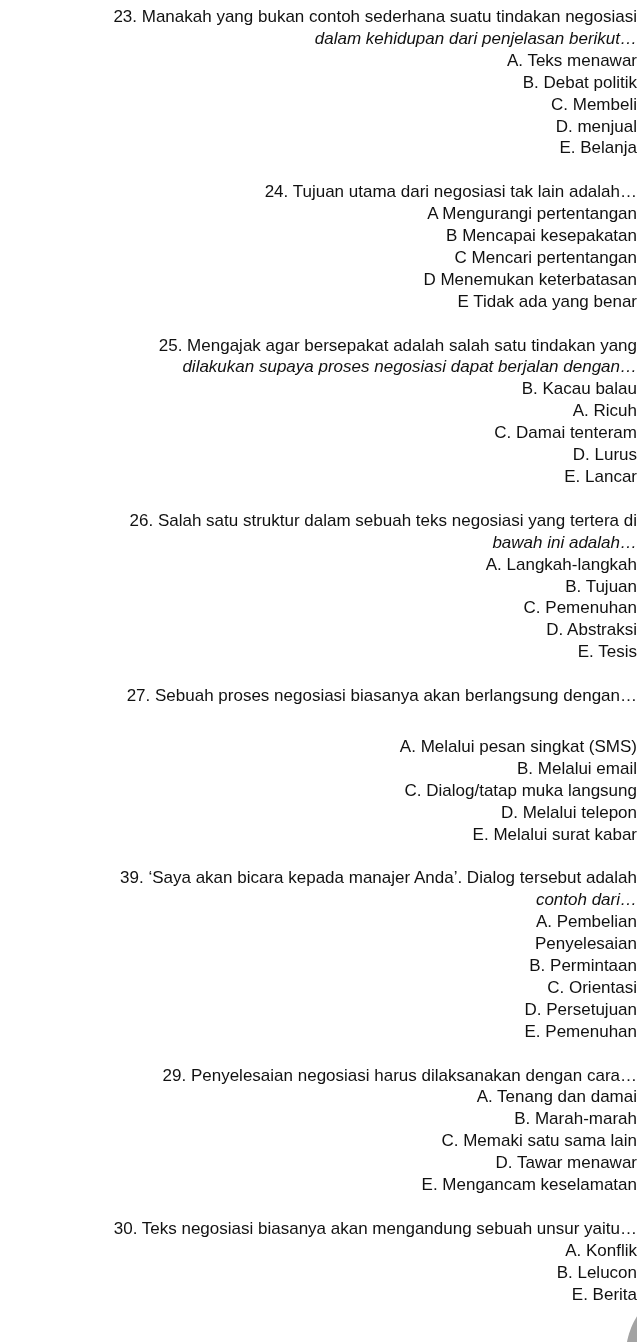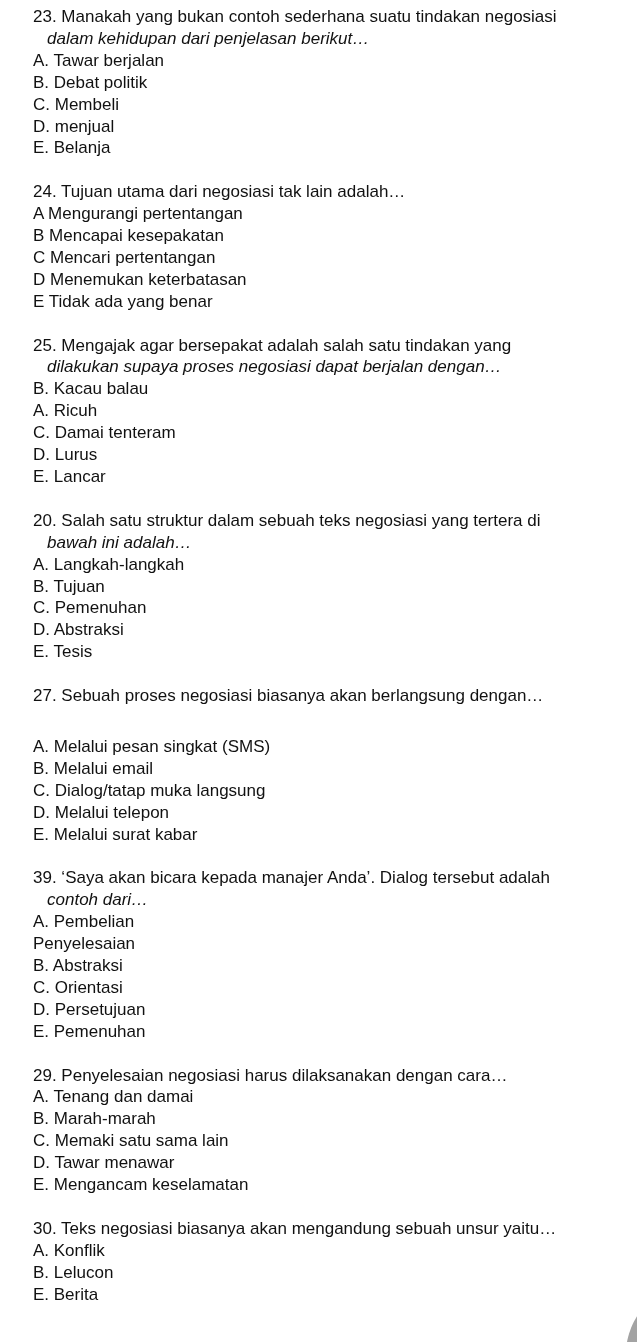--- a/index.html
+++ b/index.html
@@ -19,20 +19,21 @@
     -webkit-font-smoothing: antialiased;
   }
   .doc {
     position: absolute;
     top: 6px;
     left: 33px;
     right: 0;
   }
   .q {
     margin-top: 21.9px;
+    text-align: right;
   }
   .q:first-child {
     margin-top: 0;
   }
   .line {
     white-space: pre;
   }
   .indent {
     padding-left: 14px;
     font-style: italic;
@@ -52,21 +53,21 @@
   }
 </style>
 </head>
 <body>
 
 <div class="doc">
 
   <section class="q">
     <div class="line">23. Manakah yang bukan contoh sederhana suatu tindakan negosiasi</div>
     <div class="line indent">dalam kehidupan dari penjelasan berikut…</div>
-    <div class="line">A. Tawar berjalan</div>
+    <div class="line">A. Teks menawar</div>
     <div class="line">B. Debat politik</div>
     <div class="line">C. Membeli</div>
     <div class="line">D. menjual</div>
     <div class="line">E. Belanja</div>
   </section>
 
   <section class="q">
     <div class="line">24. Tujuan utama dari negosiasi tak lain adalah…</div>
     <div class="line">A Mengurangi pertentangan</div>
     <div class="line">B Mencapai kesepakatan</div>
@@ -79,21 +80,21 @@
     <div class="line">25. Mengajak agar bersepakat adalah salah satu tindakan yang</div>
     <div class="line indent">dilakukan supaya proses negosiasi dapat berjalan dengan…</div>
     <div class="line">B. Kacau balau</div>
     <div class="line">A. Ricuh</div>
     <div class="line">C. Damai tenteram</div>
     <div class="line">D. Lurus</div>
     <div class="line">E. Lancar</div>
   </section>
 
   <section class="q">
-    <div class="line">20. Salah satu struktur dalam sebuah teks negosiasi yang tertera di</div>
+    <div class="line">26. Salah satu struktur dalam sebuah teks negosiasi yang tertera di</div>
     <div class="line indent">bawah ini adalah…</div>
     <div class="line">A. Langkah-langkah</div>
     <div class="line">B. Tujuan</div>
     <div class="line">C. Pemenuhan</div>
     <div class="line">D. Abstraksi</div>
     <div class="line">E. Tesis</div>
   </section>
 
   <section class="q">
     <div class="line">27. Sebuah proses negosiasi biasanya akan berlangsung dengan…</div>
@@ -102,21 +103,21 @@
     <div class="line">C. Dialog/tatap muka langsung</div>
     <div class="line">D. Melalui telepon</div>
     <div class="line">E. Melalui surat kabar</div>
   </section>
 
   <section class="q">
     <div class="line">39. ‘Saya akan bicara kepada manajer Anda’. Dialog tersebut adalah</div>
     <div class="line indent">contoh dari…</div>
     <div class="line">A. Pembelian</div>
     <div class="line">Penyelesaian</div>
-    <div class="line">B. Abstraksi</div>
+    <div class="line">B. Permintaan</div>
     <div class="line">C. Orientasi</div>
     <div class="line">D. Persetujuan</div>
     <div class="line">E. Pemenuhan</div>
   </section>
 
   <section class="q">
     <div class="line">29. Penyelesaian negosiasi harus dilaksanakan dengan cara…</div>
     <div class="line">A. Tenang dan damai</div>
     <div class="line">B. Marah-marah</div>
     <div class="line">C. Memaki satu sama lain</div>

